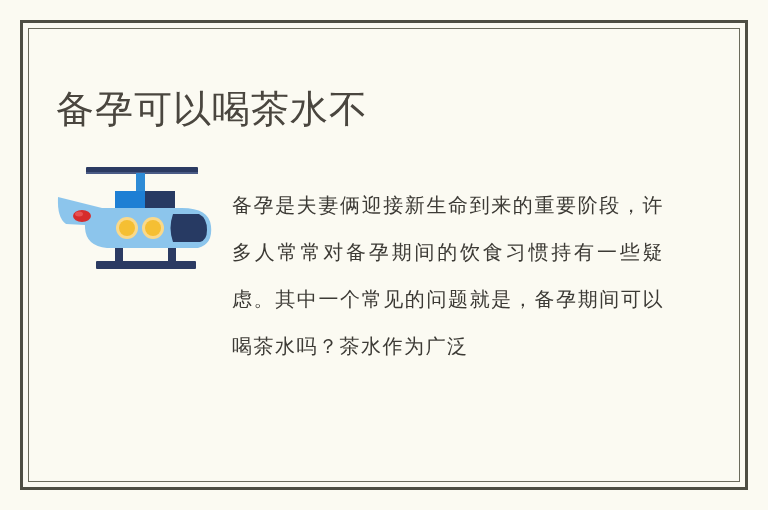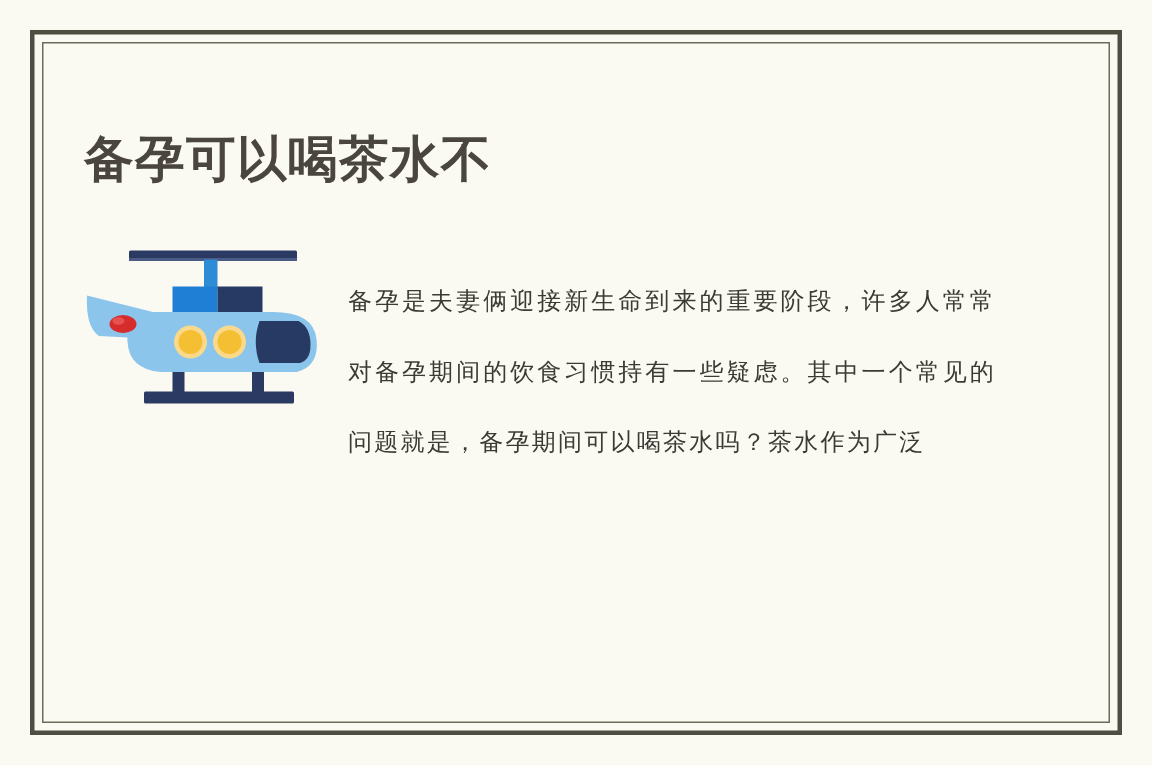--- a/index.html
+++ b/index.html
@@ -41,25 +41,25 @@
     height: 454px;
     border: 1px solid #6B6B5C;
     box-sizing: border-box;
   }
 
   
   .title {
     position: absolute;
     left: 56px;
     top: 62px;
-    font-size: 33px;
+    font-size: 38px;
     line-height: 44px;
     letter-spacing: 1px;
     color: #4A463F;
-    font-weight: 700;
+    font-weight: 400;
     white-space: nowrap;
     font-family: "Liberation Sans", "DejaVu Sans", sans-serif;
   }
 
   
   .illustration {
     position: absolute;
     left: 52px;
     top: 160px;
     width: 172px;
@@ -70,21 +70,21 @@
     width: 172px;
     height: 118px;
   }
 
   
   .body-copy {
     position: absolute;
     left: 232px;
     top: 162px;
     width: 432px;
-    font-size: 16px;
+    font-size: 20px;
     line-height: 47px;
     color: #3C3A35;
     letter-spacing: 1.5px;
     text-align: justify;
     text-justify: inter-character;
     font-family: "Liberation Serif", "DejaVu Serif", serif;
   }
 </style>
 </head>
 <body>

